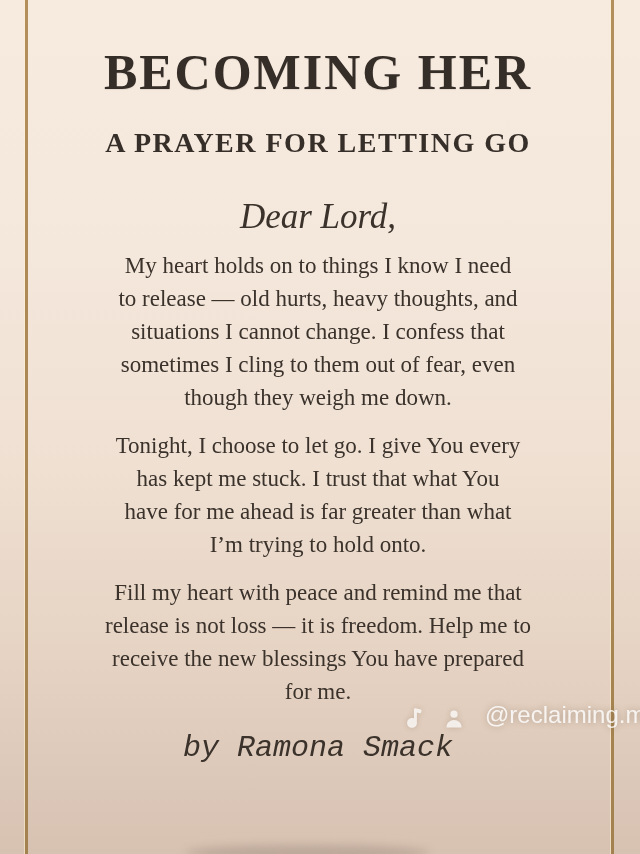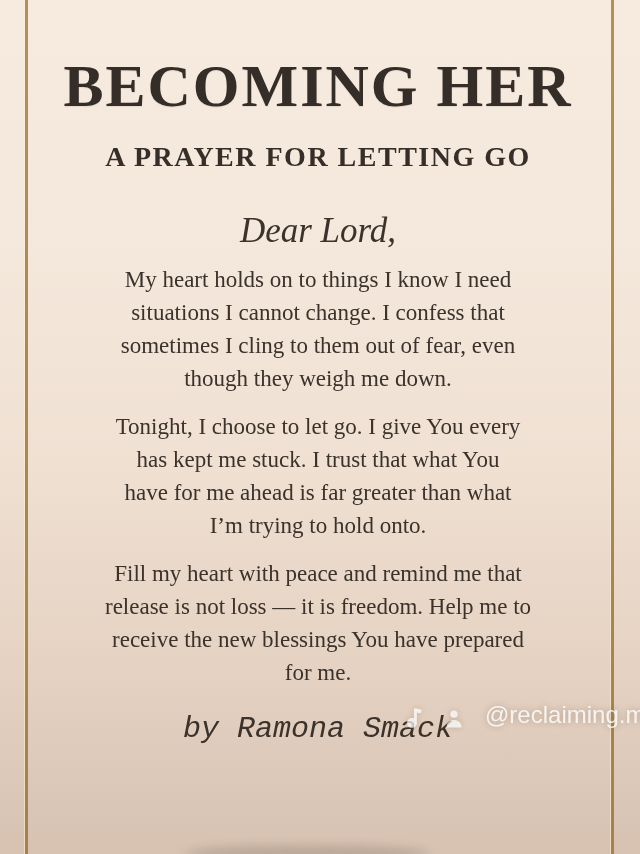--- a/index.html
+++ b/index.html
@@ -34,22 +34,22 @@
 
   .content {
     position: absolute;
     left: 25px;
     right: 29px;
     top: 0;
     text-align: center;
   }
   .title {
     margin: 0;
-    padding-top: 58px;
-    font-size: 60px;
+    padding-top: 44px;
+    font-size: 50px;
     line-height: 56px;
     font-weight: 600;
     letter-spacing: 2px;
     color: #352d27;
     text-shadow: 0 1px 1px rgba(80,60,40,0.10);
   }
   .subtitle {
     margin: 24px 0 0 0;
     font-size: 28px;
     line-height: 38px;
@@ -119,20 +119,21 @@
   <div class="frame-line right"></div>
 
   <div class="content">
     <h1 class="title">BECOMING HER</h1>
     <h2 class="subtitle">A PRAYER FOR LETTING GO</h2>
 
     <p class="salutation">Dear Lord,</p>
 
     <div class="para">
       <div class="line">My heart holds on to things I know I need</div>
+      <div class="line">to release — old hurts, heavy thoughts, and</div>
       <div class="line">situations I cannot change. I confess that</div>
       <div class="line">sometimes I cling to them out of fear, even</div>
       <div class="line">though they weigh me down.</div>
     </div>
 
     <div class="para">
       <div class="line">Tonight, I choose to let go. I give You every</div>
       <div class="line">has kept me stuck. I trust that what You</div>
       <div class="line">have for me ahead is far greater than what</div>
       <div class="line">I’m trying to hold onto.</div>

